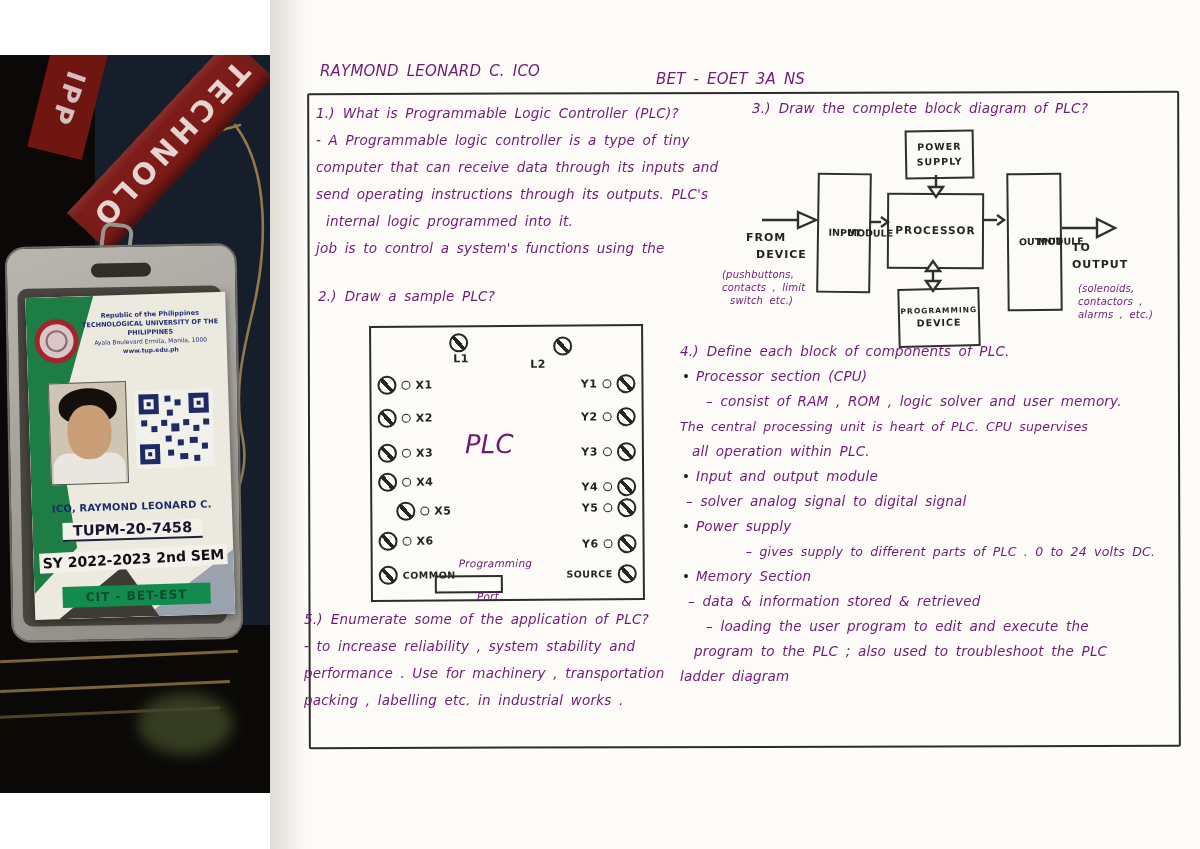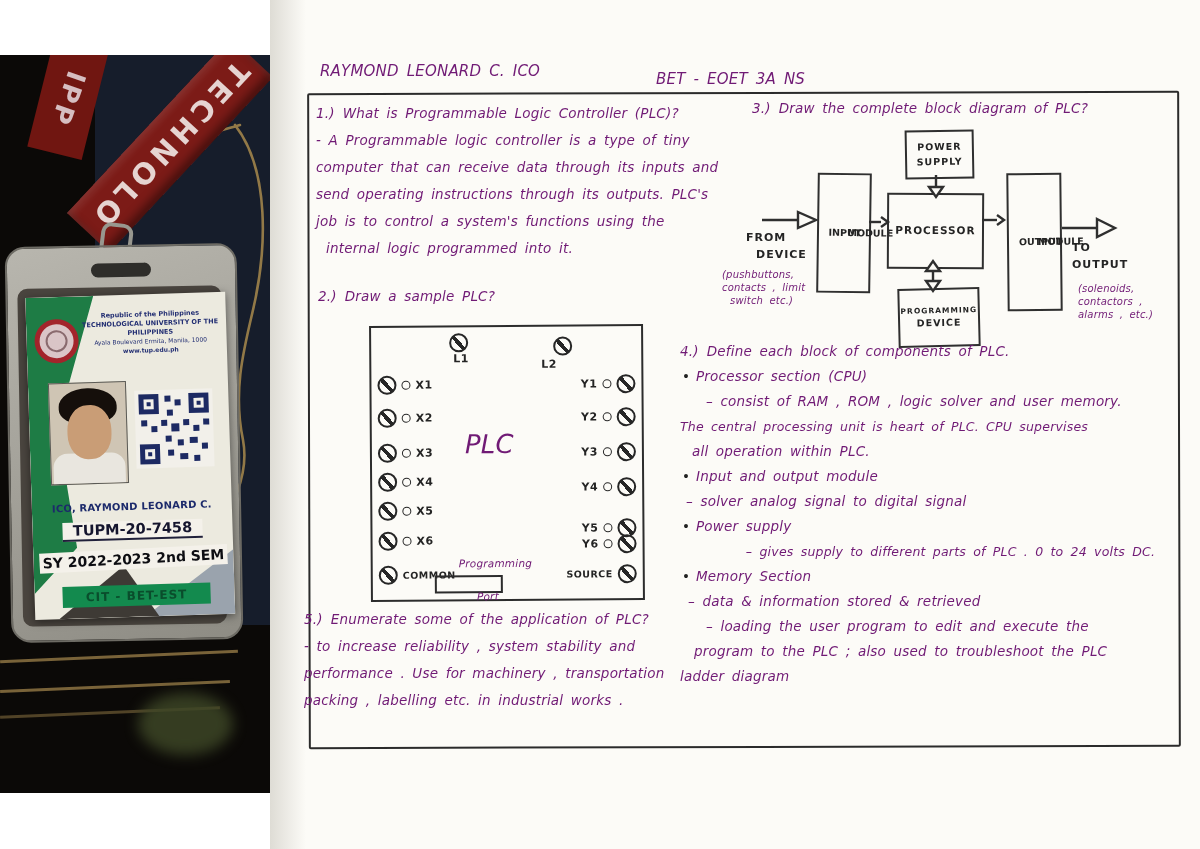--- a/index.html
+++ b/index.html
@@ -109,34 +109,34 @@
     <div class="border-box"></div>
 
     <div class="abs flow" style="left:46px;top:100px;width:410px;">
       <div class="qline line">
         <span class="hw">1.)</span>
         <span class="hw">What is Programmable Logic Controller (PLC)?</span>
       </div>
       <div class="hw line">- A Programmable logic controller is a type of tiny</div>
       <div class="hw line">computer that can receive data through its inputs and</div>
       <div class="hw line">send operating instructions through its outputs. PLC's</div>
+      <div class="hw line" style="padding-left:10px;">internal logic programmed into it.</div>
       <div class="hw line">job is to control a system's functions using the</div>
-      <div class="hw line" style="padding-left:10px;">internal logic programmed into it.</div>
     </div>
 
     <div class="abs qline" style="left:48px;top:288px;">
       <span class="hw">2.)</span>
       <span class="hw">Draw a sample PLC?</span>
     </div>
 
     <div class="plc-box">
       <span class="screw abs" style="left:78px;top:6px;"></span>
       <span class="print tlabel abs" style="left:82px;top:25px;">L1</span>
       <span class="screw abs" style="left:182px;top:10px;"></span>
-      <span class="print tlabel abs" style="left:170px;top:31px;">L2</span>
+      <span class="print tlabel abs" style="left:159px;top:31px;">L2</span>
 
       <div class="trow" style="left:6px;top:48px;">
         <span class="screw"></span>
           <span class="dot"></span>
         <span class="print tlabel">X1</span>
         </div>
       <div class="trow" style="left:6px;top:81px;">
         <span class="screw"></span>
           <span class="dot"></span>
         <span class="print tlabel">X2</span>
@@ -144,21 +144,21 @@
       <div class="trow" style="left:6px;top:116px;">
         <span class="screw"></span>
           <span class="dot"></span>
         <span class="print tlabel">X3</span>
         </div>
       <div class="trow" style="left:6px;top:145px;justify-content:flex-end;">
         <span class="screw"></span>
           <span class="dot"></span>
         <span class="print tlabel">X4</span>
         </div>
-      <div class="trow" style="left:6px;top:174px;">
+      <div class="trow" style="left:24px;top:174px;">
         <span class="screw"></span>
           <span class="dot"></span>
         <span class="print tlabel">X5</span>
         </div>
       <div class="trow" style="left:6px;top:204px;">
         <span class="screw"></span>
           <span class="dot"></span>
         <span class="print tlabel">X6</span>
         </div>
       <div class="trow" style="left:6px;top:238px;">
@@ -179,21 +179,21 @@
       <div class="trow" style="right:6px;top:116px;">
         <span class="print tlabel">Y3</span>
           <span class="dot"></span>
         <span class="screw"></span>
         </div>
       <div class="trow" style="right:6px;top:151px;">
         <span class="print tlabel">Y4</span>
           <span class="dot"></span>
         <span class="screw"></span>
         </div>
-      <div class="trow" style="right:6px;top:192px;">
+      <div class="trow" style="right:6px;top:172px;">
         <span class="print tlabel">Y5</span>
           <span class="dot"></span>
         <span class="screw"></span>
         </div>
       <div class="trow" style="right:6px;top:208px;">
         <span class="print tlabel">Y6</span>
           <span class="dot"></span>
         <span class="screw"></span>
         </div>
       <div class="trow" style="right:6px;top:238px;">

